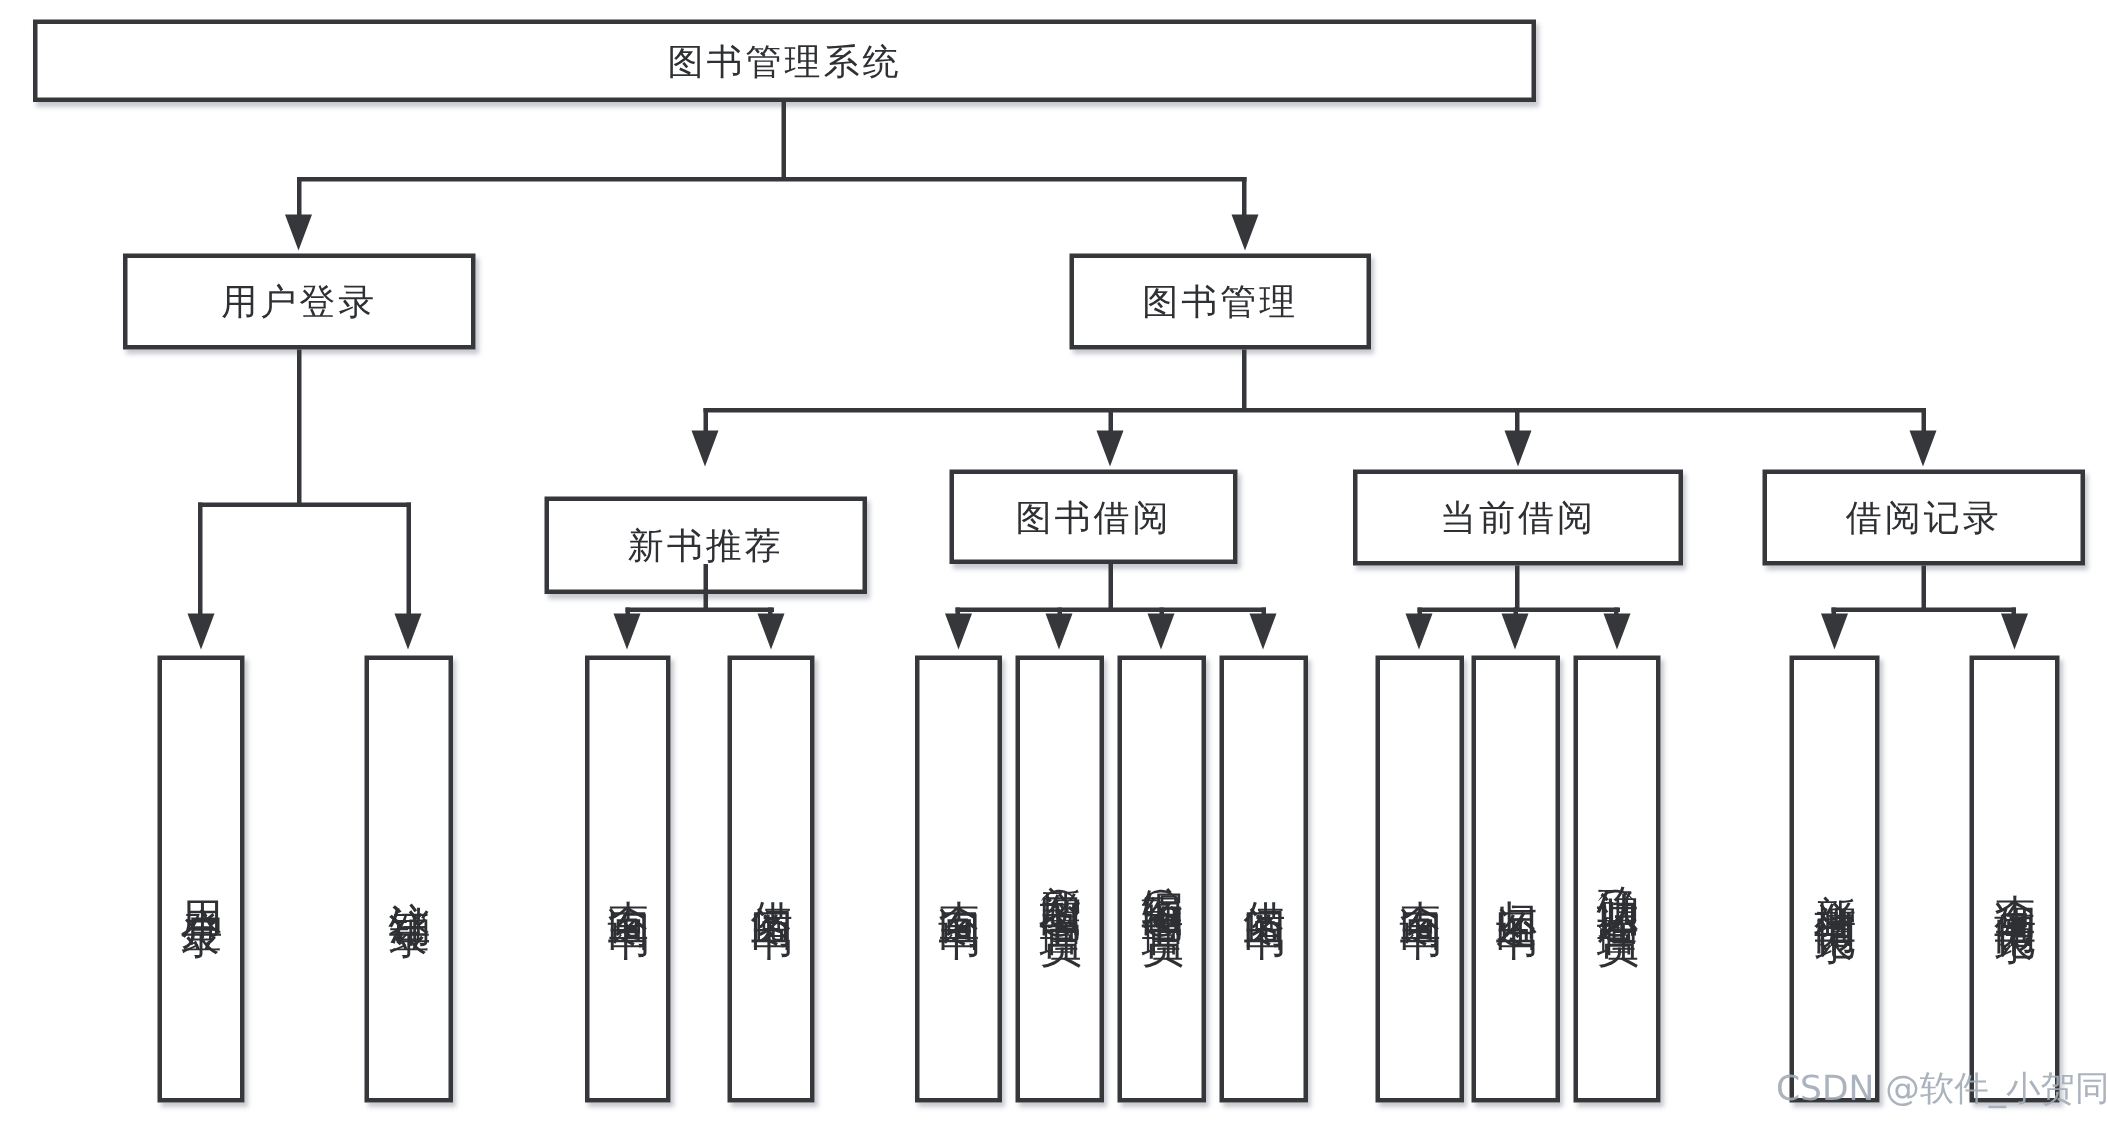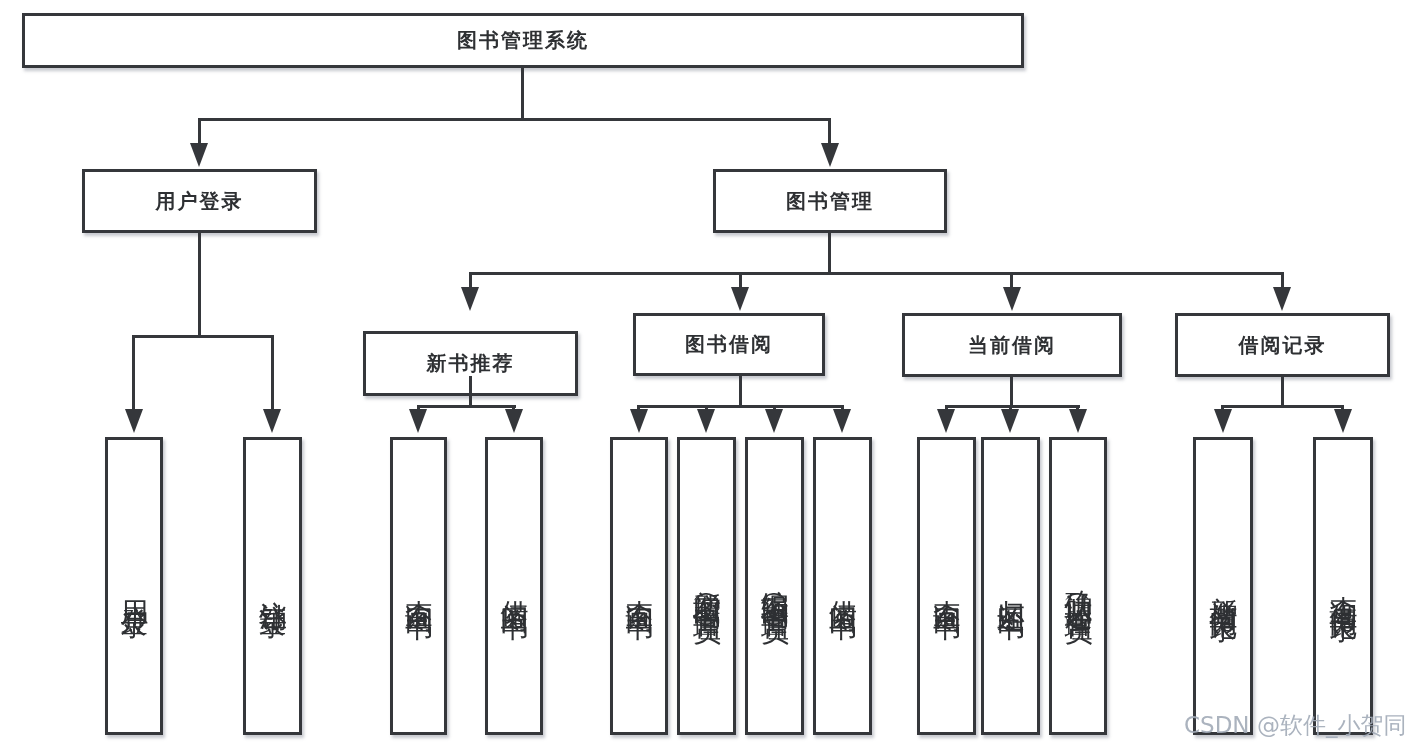--- a/index.html
+++ b/index.html
@@ -20,24 +20,23 @@
   
   .node{
     position:absolute;
     box-sizing:border-box;
     background:#fff;
     border:3px solid var(--line);
     box-shadow:2px 3px 3px rgba(130,136,148,.45);
     display:flex;align-items:center;justify-content:center;
   }
   .hbox .label{
-    font-size:20px;
+    font-size:24px;
     letter-spacing:2px;
     white-space:nowrap;
-    font-weight:bold;
   }
   .vbox .label{
     writing-mode:vertical-rl;
     text-orientation:mixed;
     font-size:28px;
     letter-spacing:4px;
     line-height:1;
     white-space:nowrap;
   }
   
@@ -77,21 +76,21 @@
   <div class="vline" style="left:521px;top:68px;height:52px"></div>
   <div class="hline" style="left:198px;top:118px;width:633px"></div>
   <div class="stem" style="left:198px;top:118px;height:28px"></div>
   <div class="ahead" style="left:190px;top:143px"></div>
   <div class="stem" style="left:828px;top:118px;height:28px"></div>
   <div class="ahead" style="left:821px;top:143px"></div>
 
   <div class="node hbox" style="left:82px;top:169px;width:235px;height:64px">
     <span class="label">用户登录</span>
   </div>
-  <div class="node hbox" style="left:713px;top:169px;width:234px;height:64px">
+  <div class="node hbox" style="left:713px;top:169px;width:201px;height:64px">
     <span class="label">图书管理</span>
   </div>
 
   <div class="vline" style="left:198px;top:233px;height:104px"></div>
   <div class="hline" style="left:132px;top:335px;width:142px"></div>
   <div class="stem" style="left:132px;top:335px;height:76px"></div>
   <div class="ahead" style="left:125px;top:409px"></div>
   <div class="stem" style="left:271px;top:335px;height:76px"></div>
   <div class="ahead" style="left:263px;top:409px"></div>
 

